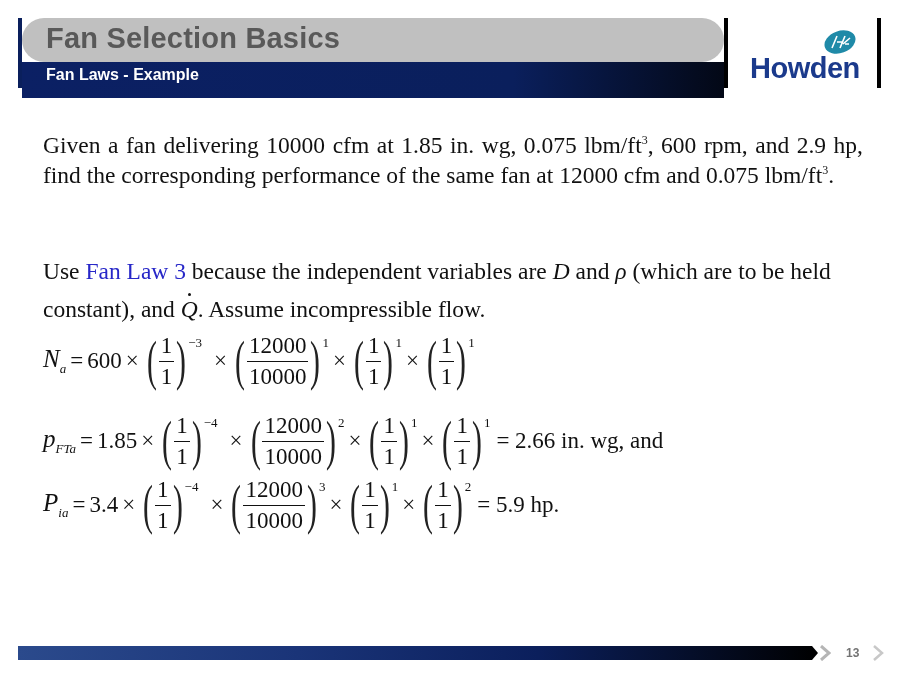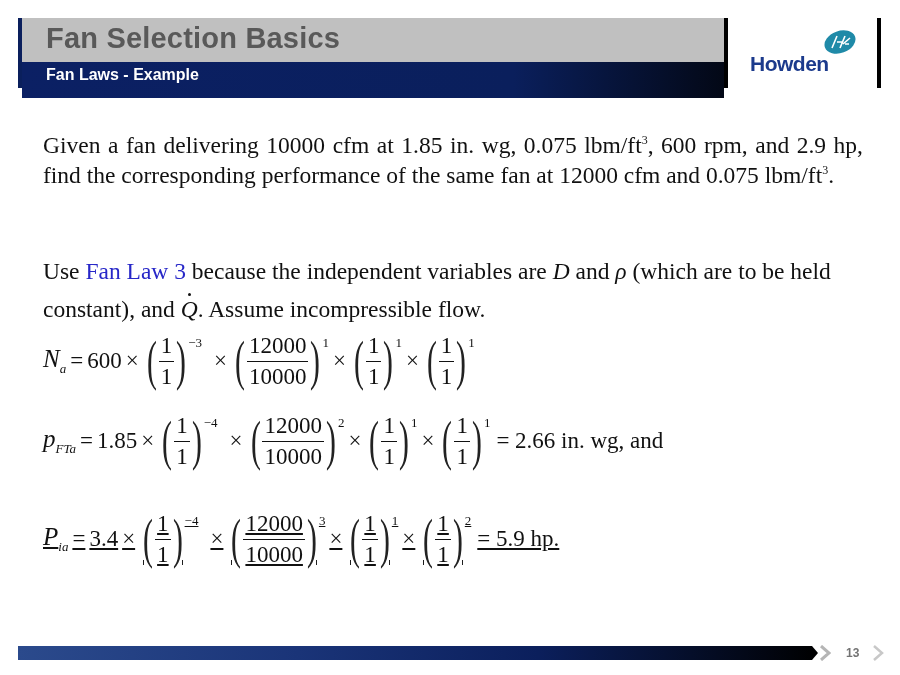--- a/index.html
+++ b/index.html
@@ -7,21 +7,21 @@
     width: 900px; height: 675px; background: #ffffff; position: relative; overflow: hidden;
     font-family: "Liberation Serif", serif; color: #111;
   }
   .header {
     position: absolute; left: 18px; top: 18px; width: 710px; height: 70px;
   }
   .header-left-edge {
     position: absolute; left: 0; top: 0; width: 4px; height: 70px; background: #0a1f5c;
   }
   .title-bar {
-    position: absolute; left: 4px; top: 0; width: 702px; height: 44px; background: #c0c0c0;
+    position: absolute; left: 4px; top: 0; width: 702px; height: 44px; background: #c0c0c0; border-radius: 22px;
   }
   .title-bar .title {
     position: absolute; left: 24px; top: 4px;
     font-family: "Liberation Sans", sans-serif; font-weight: bold; font-size: 29px; color: #595959;
     letter-spacing: 0.2px;
   }
   .subtitle-bar {
     position: absolute; left: 4px; top: 44px; width: 702px; height: 36px;
     background: linear-gradient(to right, #0b2064 0%, #0a1f5c 70%, #030816 100%);
   }
@@ -33,21 +33,21 @@
     position: absolute; left: 706px; top: 0; width: 4px; height: 70px; background: #000;
   }
   .logo {
     position: absolute; left: 750px; top: 30px; width: 110px; height: 52px;
   }
   .logo .emblem {
     position: absolute; left: 73px; top: 0; width: 34px; height: 24px;
   }
   .logo .wordmark {
     position: absolute; left: 0; top: 22px;
-    font-family: "Liberation Sans", sans-serif; font-weight: bold; font-size: 21px; color: #1b3a8c;
+    font-family: "Liberation Sans", sans-serif; font-weight: bold; font-size: 29px; color: #1b3a8c;
     letter-spacing: -0.5px;
   }
   .logo-divider {
     position: absolute; left: 877px; top: 18px; width: 4px; height: 70px; background: #000;
   }
 
   .content { position: absolute; left: 43px; top: 130px; width: 820px; }
   .para1 {
     font-size: 23.5px; line-height: 30px; text-align: justify; margin: 0;
   }
@@ -209,21 +209,21 @@
         <span class="frac">
           <span class="num">1</span>
           <span class="den">1</span>
         </span>
         <span class="paren">)</span>
         <span class="exp">1</span>
       </span>
     <span style="margin-left:6px">= 2.66 in. wg, and</span>
   </div>
 
-  <div class="eq" style="top:374px;text-decoration:underline;">
+  <div class="eq" style="top:340px;">
     <span class="lhs"><span>P</span><sub>ia</sub></span>
     <span class="op">=</span>
     <span>3.4</span>
     <span class="op">×</span>
     <span class="group">
         <span class="paren">(</span>
         <span class="frac">
           <span class="num">1</span>
           <span class="den">1</span>
         </span>

